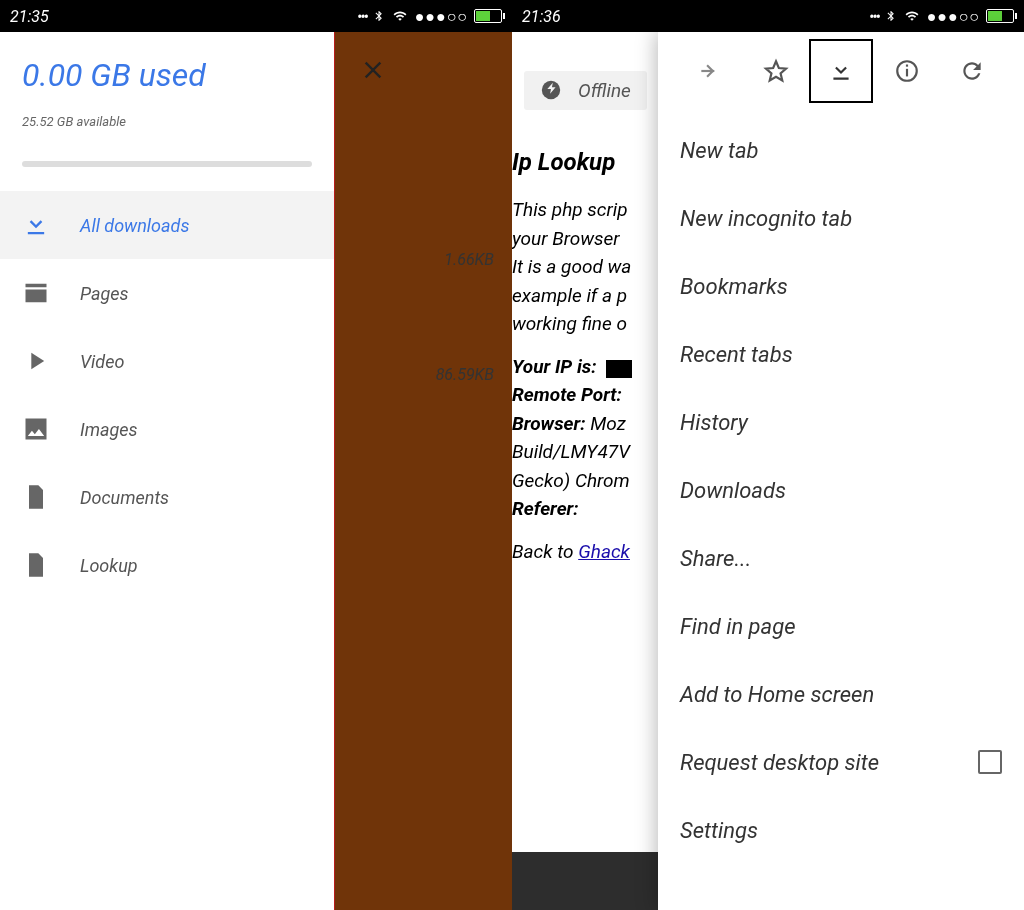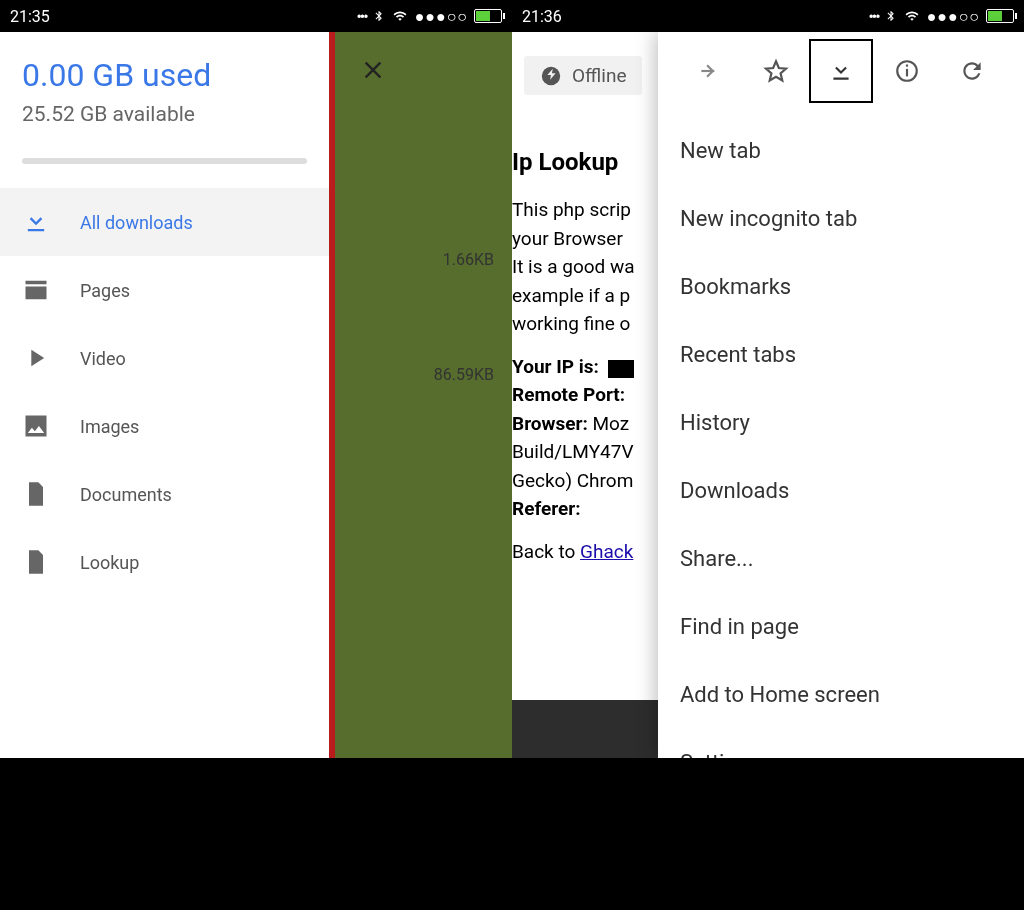--- a/index.html
+++ b/index.html
@@ -1,38 +1,38 @@
 <!DOCTYPE html>
 <html><head>
 <meta charset="utf-8">
 <style>
   * { margin: 0; padding: 0; box-sizing: border-box; font-family: Roboto, Arial, sans-serif; }
   body { width: 1024px; height: 910px; display: flex; background: #000; overflow: hidden; }
-  .phone { width: 512px; height: 758px; position: relative; background: #bef264; overflow: hidden; }
+  .phone { width: 512px; height: 910px; position: relative; background: #f97316; overflow: hidden; font-style: italic; }
 
   
   .status-bar {
     height: 32px; background: #000; color: #fff;
     display: flex; justify-content: space-between; align-items: center;
     padding: 0 10px; font-size: 16px; font-weight: 400;
   }
   .status-right { display: flex; align-items: center; gap: 6px; }
   .dots { letter-spacing: -2px; }
   .battery { width: 28px; height: 14px; border: 1.5px solid #fff; border-radius: 2px; position: relative; }
   .battery::after { content: ""; position: absolute; right: -4px; top: 3px; width: 2px; height: 6px; background: #fff; }
   .battery-fill { position: absolute; left: 1px; top: 1px; bottom: 1px; width: 55%; background: #5dd13b; }
 
   
   .dl-panel {
     position: absolute; top: 32px; left: 0; width: 335px; bottom: 0;
-    background: #fff; z-index: 3; border-right: 6px solid #b91c1c;
+    background: #fff; z-index: 3; border-right: 1px solid #b91c1c;
   }
   .dl-header { padding: 24px 22px 12px 22px; }
   .dl-used { font-size: 32px; color: #3b78e7; font-weight: 400; }
-  .dl-avail { font-size: 21px; color: #666; margin-top: 8px; }
+  .dl-avail { font-size: 13px; color: #666; margin-top: 20px; }
   .dl-bar { margin: 20px 22px 6px 22px; height: 6px; background: #ddd; border-radius: 3px; }
   .dl-list { padding-top: 18px; }
   .dl-item {
     display: flex; align-items: center; height: 68px;
     padding-left: 22px; font-size: 18px; color: #555;
   }
   .dl-item.active { background: #f3f3f3; color: #3b78e7; }
   .dl-item .ic { width: 28px; height: 28px; fill: #666; }
   .dl-item.active .ic { fill: #3b78e7; }
   .dl-item .lbl { margin-left: 30px; }
@@ -51,22 +51,22 @@
     color: #333; font-size: 16px; text-align: right;
   }
   .left-sizes div { margin-bottom: 96px; }
 
   
   .right-bg {
     position: absolute; top: 32px; left: 0; right: 0; bottom: 0;
     background: #fff;
   }
   .offline-chip {
-    position: absolute; top: 24px; left: 12px;
-    display: flex; align-items: center; gap: 10px;
+    position: absolute; top: 39px; left: 12px;
+    display: flex; gap: 16px;
     padding: 8px 16px; background: #f1f1f1; border-radius: 3px;
     font-size: 19px; color: #555;
   }
   .offline-chip svg { width: 22px; height: 22px; fill: #555; }
 
   .page-content {
     position: absolute; top: 100px; left: 0; right: 0;
     padding: 12px 0 0 0;
     font-family: Georgia, 'Times New Roman', serif;
     font-size: 19px; color: #000; line-height: 1.5;
@@ -291,17 +291,21 @@
       <div class="menu-item">
           <span>Share...</span>
         </div>
       <div class="menu-item">
           <span>Find in page</span>
         </div>
       <div class="menu-item">
           <span>Add to Home screen</span>
         </div>
       <div class="menu-item">
+        <span>Request desktop site</span>
+        <span class="cb"></span>
+      </div>
+      <div class="menu-item">
           <span>Settings</span>
         </div>
     </div>
   </div>
 </div>
 
 </body></html>

